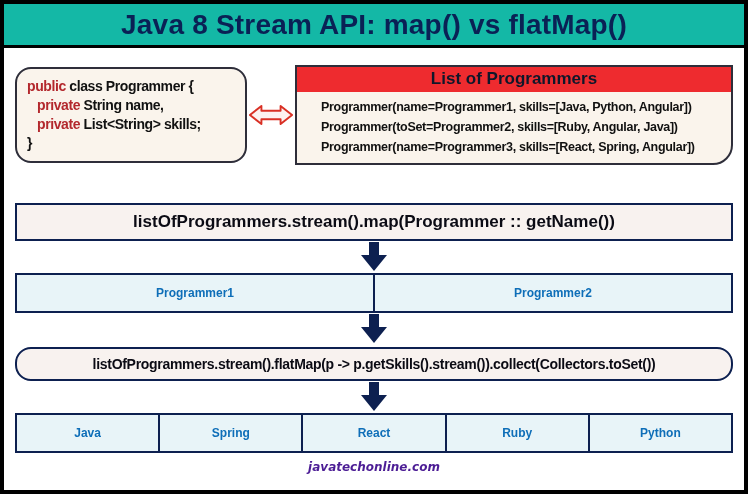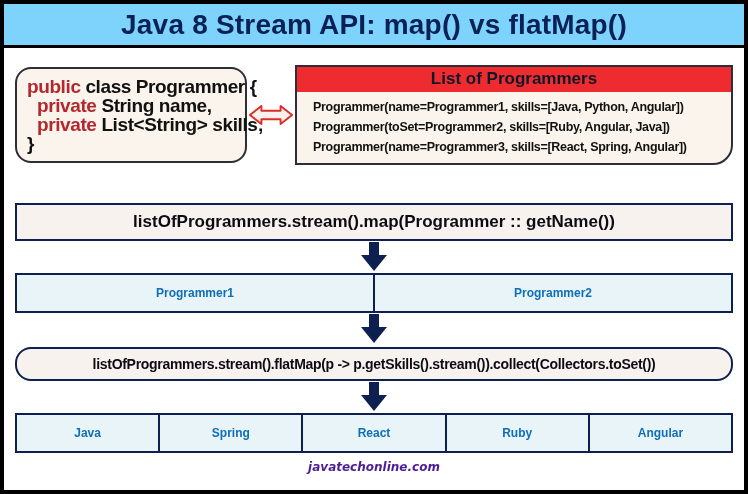--- a/index.html
+++ b/index.html
@@ -11,21 +11,21 @@
   }
   .frame {
     width: 748px; height: 494px;
     border: 4px solid #000000;
     background: #ffffff;
     overflow: hidden;
   }
   
   .title-bar {
     height: 44px;
-    background: #7dd3fc;
+    background: #14b8a6;
     border-bottom: 3px solid #000000;
     display: flex; align-items: center; justify-content: center;
   }
   .title-bar h1 {
     margin: 0;
     font-size: 28px; font-weight: bold;
     color: #0a2155;
     letter-spacing: 0.2px;
   }
   .content { padding: 0 11px; }
@@ -35,21 +35,21 @@
     margin-top: 17px;
     display: flex; align-items: center;
     height: 100px;
   }
   .code-box {
     width: 232px; flex: none;
     background: #faf4ec;
     border: 2px solid #2e2e3a;
     border-radius: 16px;
     padding: 8px 10px;
-    font-size: 19px; font-weight: bold; color: #111111;
+    font-size: 14px; font-weight: bold; color: #111111;
     letter-spacing: -0.4px;
     line-height: 19px;
     white-space: nowrap;
   }
   .code-line.indent { padding-left: 10px; }
   .kw { color: #b3282d; }
   .exchange-arrow-wrap {
     width: 48px; flex: none;
     display: flex; align-items: center; justify-content: center;
   }
@@ -62,21 +62,21 @@
     align-self: stretch;
   }
   .list-box-header {
     background: #ee2b2f;
     color: #0f172a;
     font-size: 17px; font-weight: bold;
     text-align: center;
     padding: 2px 0 3px 0;
   }
   .list-box-body {
-    padding: 5px 16px;
+    padding: 5px 24px;
     font-size: 12.5px; font-weight: bold; color: #111111;
     letter-spacing: -0.3px;
     line-height: 20px;
     white-space: nowrap;
   }
 
   
   .expr-box {
     margin-top: 38px;
     border: 2px solid #0d2050;
@@ -180,19 +180,19 @@
       <svg width="28" height="30" viewBox="0 0 28 30">
         <path d="M9,0 H19 V13 H27 L14,29 L1,13 H9 Z" fill="#0d2050"></path>
       </svg>
     </div>
 
     <div class="result-row">
       <div class="result-cell">Java</div>
       <div class="result-cell">Spring</div>
       <div class="result-cell">React</div>
       <div class="result-cell">Ruby</div>
-      <div class="result-cell">Angular</div>
+      <div class="result-cell">Python</div>
     </div>
 
     <div class="footer">javatechonline.com</div>
 
   </div>
 </div>
 
 </body></html>

